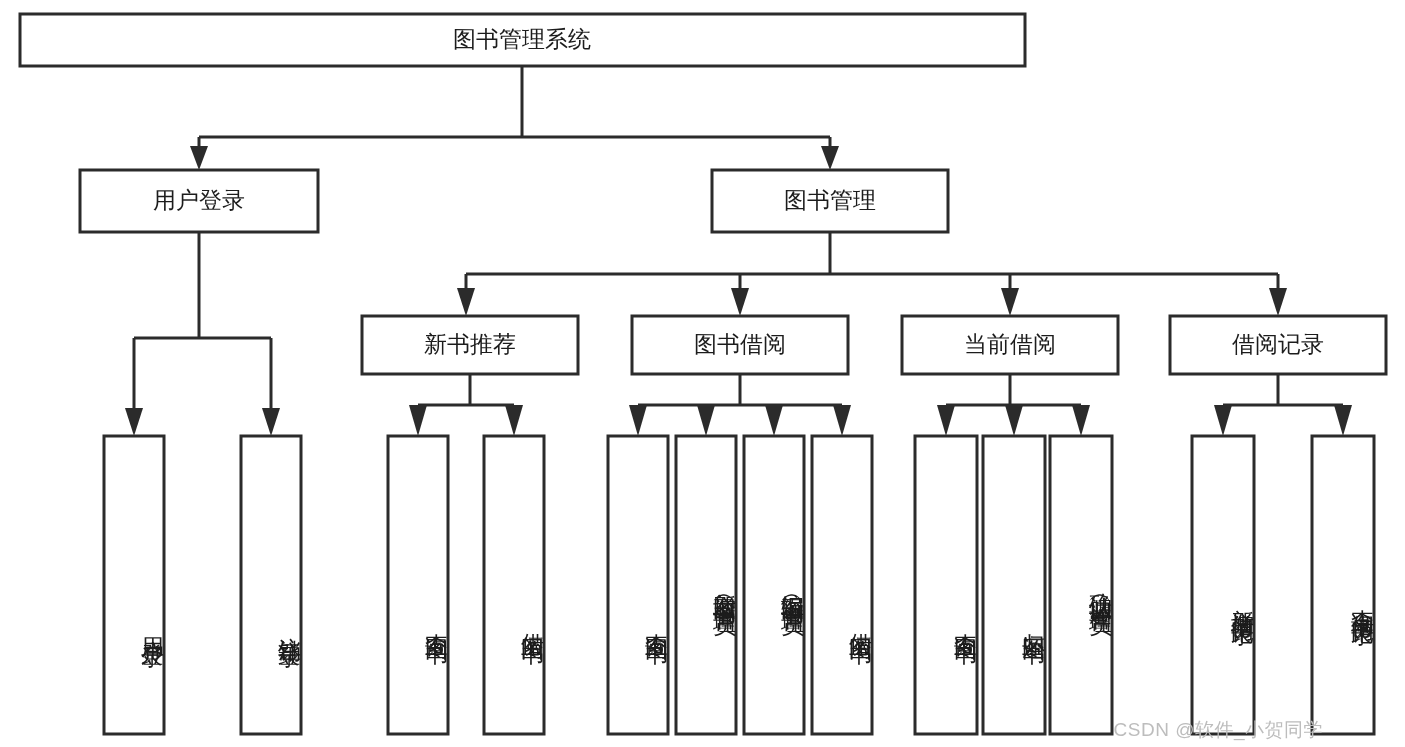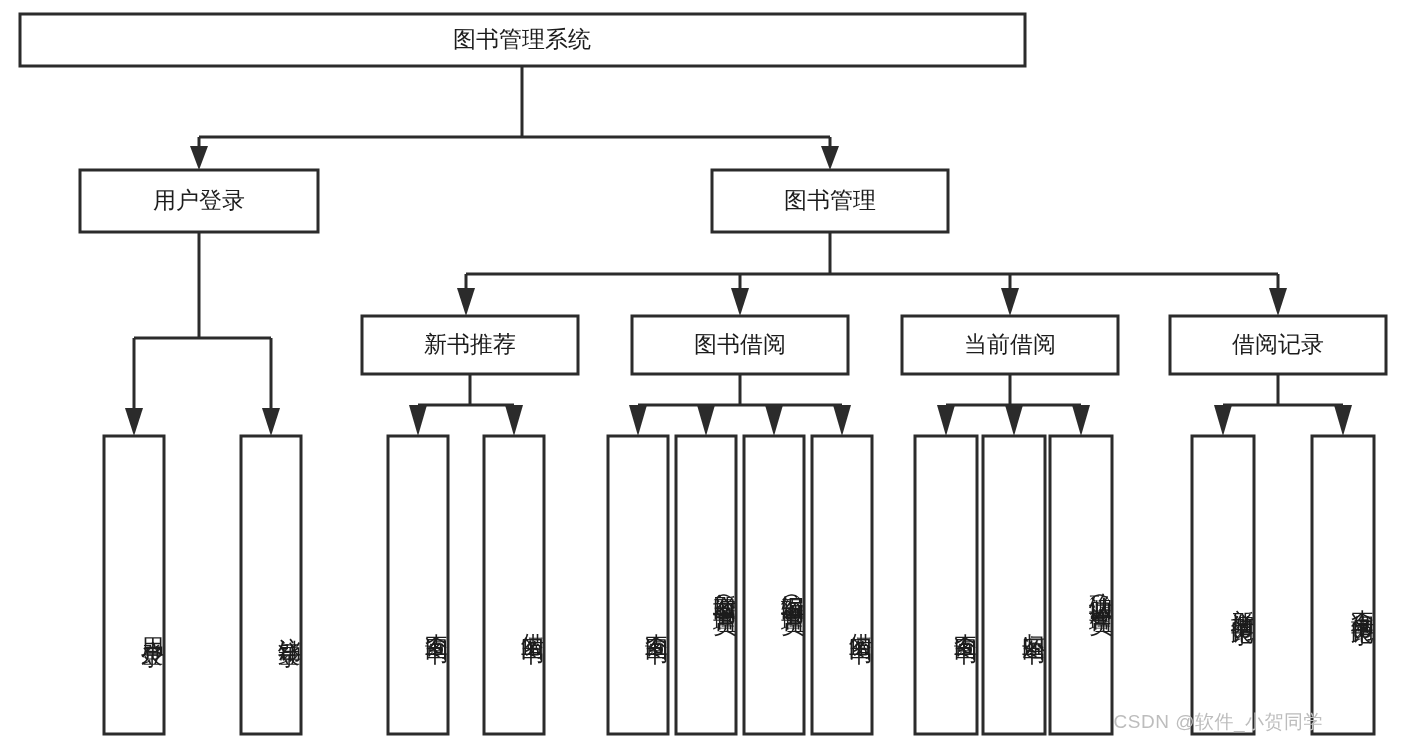--- a/index.html
+++ b/index.html
@@ -60,21 +60,21 @@
     font-size: 23px;
     line-height: 1.0;
     color: #1c1c1c;
     letter-spacing: 3px;
     white-space: nowrap;
     pointer-events: none;
   }
   .watermark {
     position: absolute;
     right: 8px;
-    bottom: 12px;
+    bottom: 4px;
     font-family: "Liberation Sans", "DejaVu Sans", sans-serif;
     font-size: 19px;
     color: #bdbdbd;
     letter-spacing: 0.5px;
     user-select: none;
   }
 </style>
 </head>
 <body>
 

